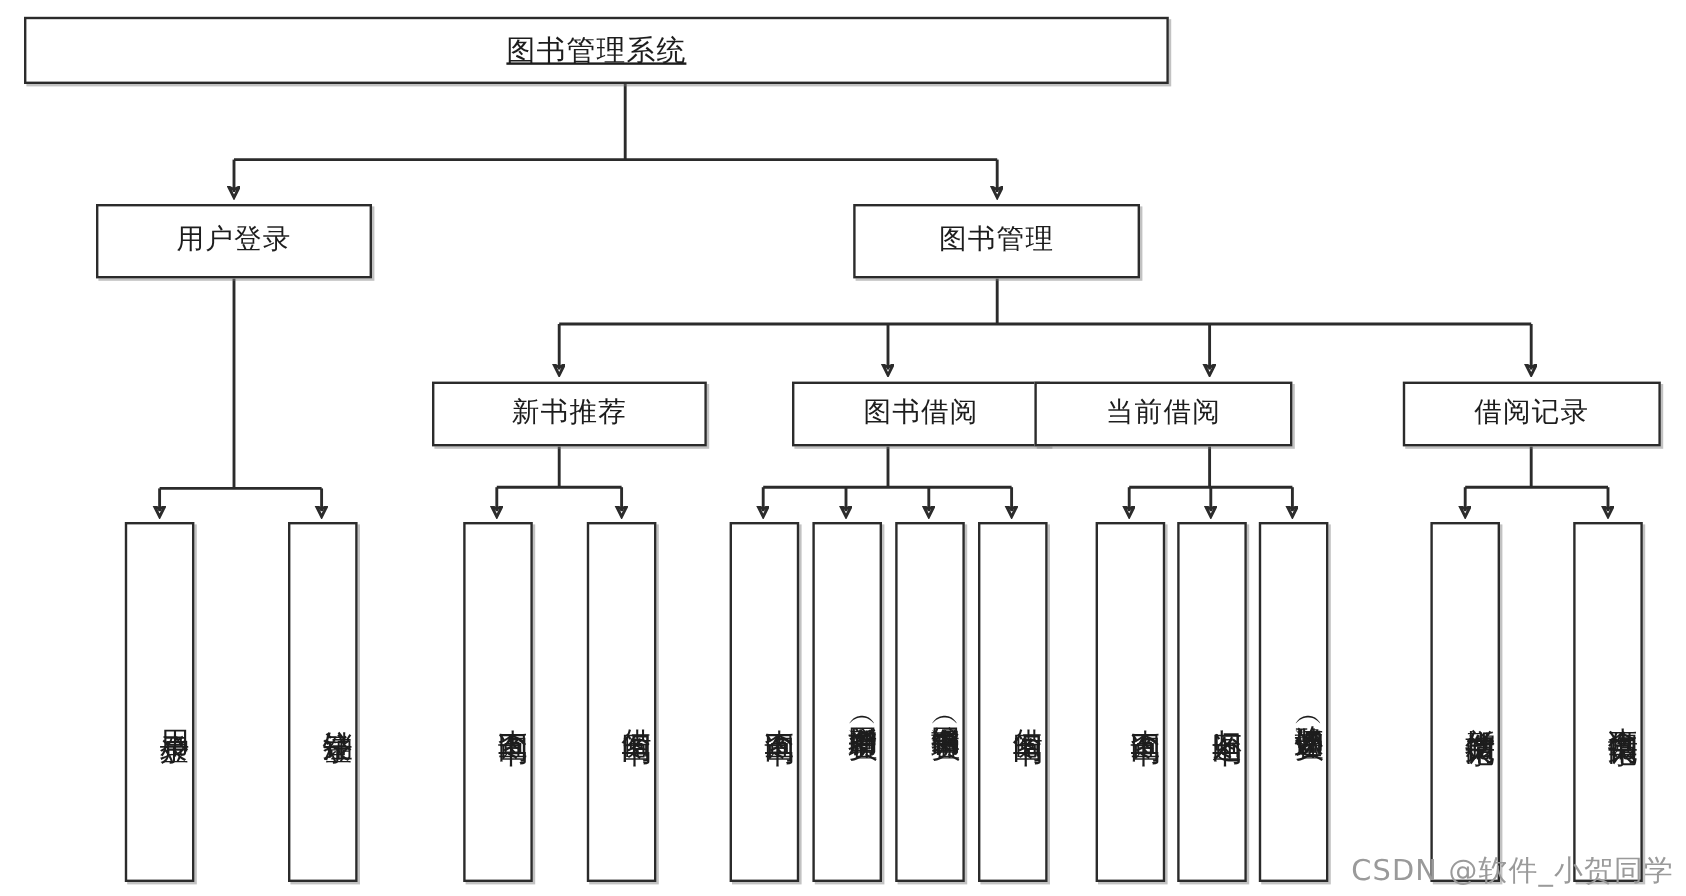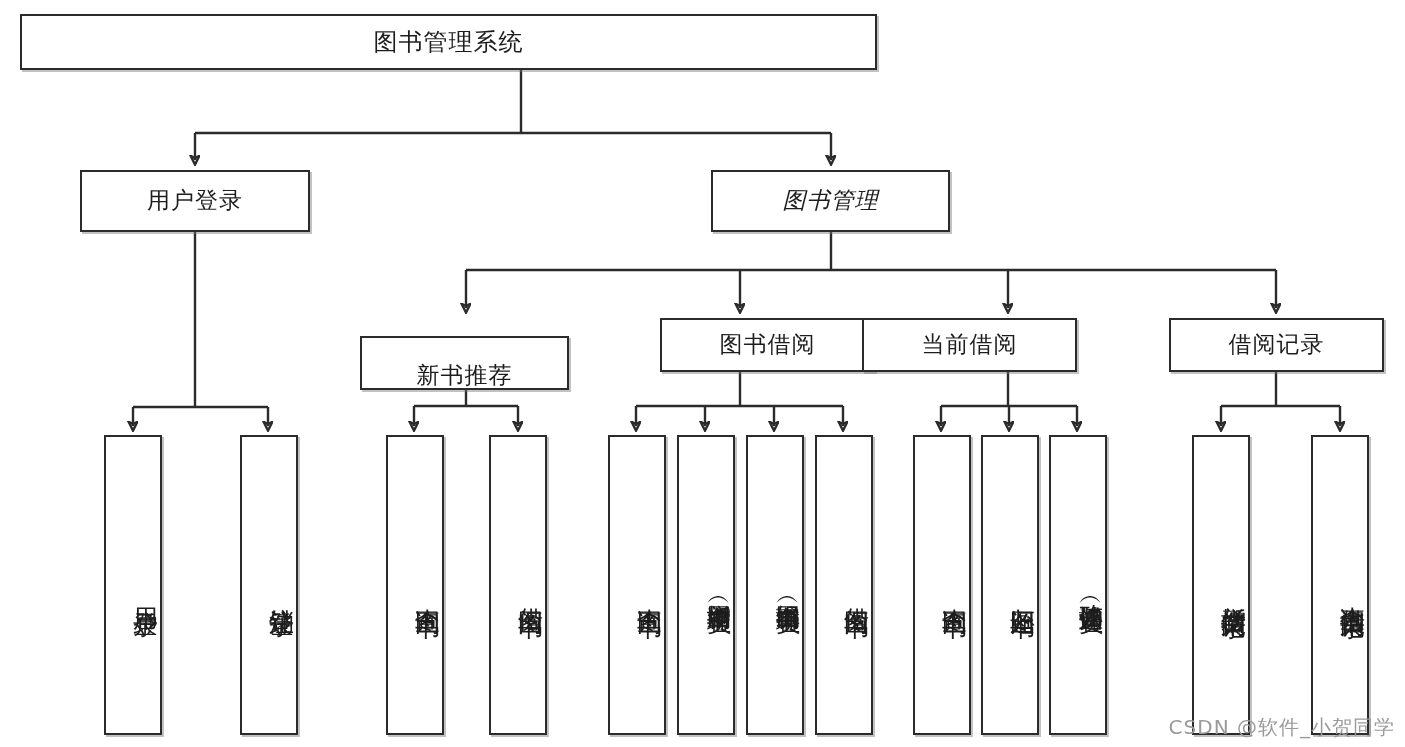--- a/index.html
+++ b/index.html
@@ -42,21 +42,21 @@
     justify-content:center;
     padding-top:14px;
     white-space:nowrap;
     overflow:hidden;
   }
   .node-v.tall{ padding-top:8px; font-size:24px; letter-spacing:1px;}
   .watermark{
     position:absolute;
     right:10px;
     bottom:6px;
-    font-size:20px;
+    font-size:24px;
     color:#9a9a9a;
     letter-spacing:1px;
     white-space:nowrap;
     font-family:"DejaVu Sans","Liberation Sans",sans-serif;
   }
   svg.links{
     position:absolute;left:0;top:0;width:1405px;height:747px;
     pointer-events:none;
   }
   svg.links path, svg.links line{
@@ -109,32 +109,32 @@
     <path d="M941,406 L941,426" marker-end="url(#arrow)"></path>
     <path d="M1009,406 L1009,426" marker-end="url(#arrow)"></path>
     <path d="M1077,406 L1077,426" marker-end="url(#arrow)"></path>
 
     <path d="M1276,372 L1276,406"></path>
     <path d="M1221,406 L1340,406"></path>
     <path d="M1221,406 L1221,426" marker-end="url(#arrow)"></path>
     <path d="M1340,406 L1340,426" marker-end="url(#arrow)"></path>
   </svg>
 
-  <div class="node node-h node-root" style="left:20px;top:14px;width:857px;height:56px;">
+  <div class="node node-h node-root" style="left:20px;top:14px;width:954px;height:56px;text-decoration:underline;">
     <span>图书管理系统</span>
   </div>
 
   <div class="node node-h" style="left:80px;top:170px;width:230px;height:62px;">
     <span>用户登录</span>
   </div>
-  <div class="node node-h" style="left:711px;top:170px;width:239px;height:62px;font-style:italic;">
+  <div class="node node-h" style="left:711px;top:170px;width:239px;height:62px;">
     <span>图书管理</span>
   </div>
 
-  <div class="node node-h" style="left:360px;top:336px;width:209px;height:54px;align-items:flex-end;">
+  <div class="node node-h" style="left:360px;top:318px;width:229px;height:54px;">
     <span>新书推荐</span>
   </div>
   <div class="node node-h" style="left:660px;top:318px;width:215px;height:54px;">
     <span>图书借阅</span>
   </div>
   <div class="node node-h" style="left:862px;top:318px;width:215px;height:54px;">
     <span>当前借阅</span>
   </div>
   <div class="node node-h" style="left:1169px;top:318px;width:215px;height:54px;">
     <span>借阅记录</span>

